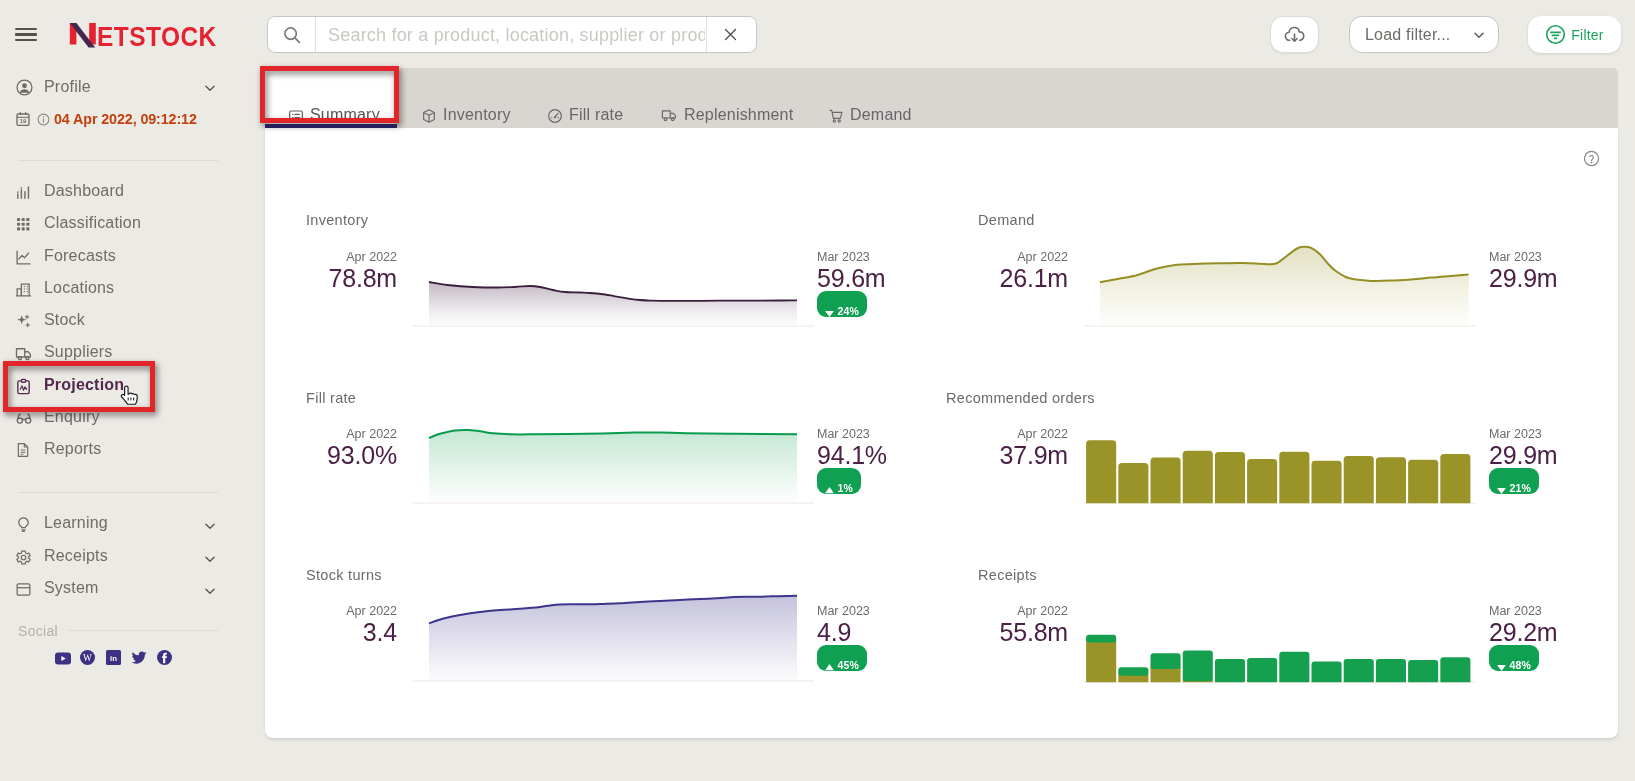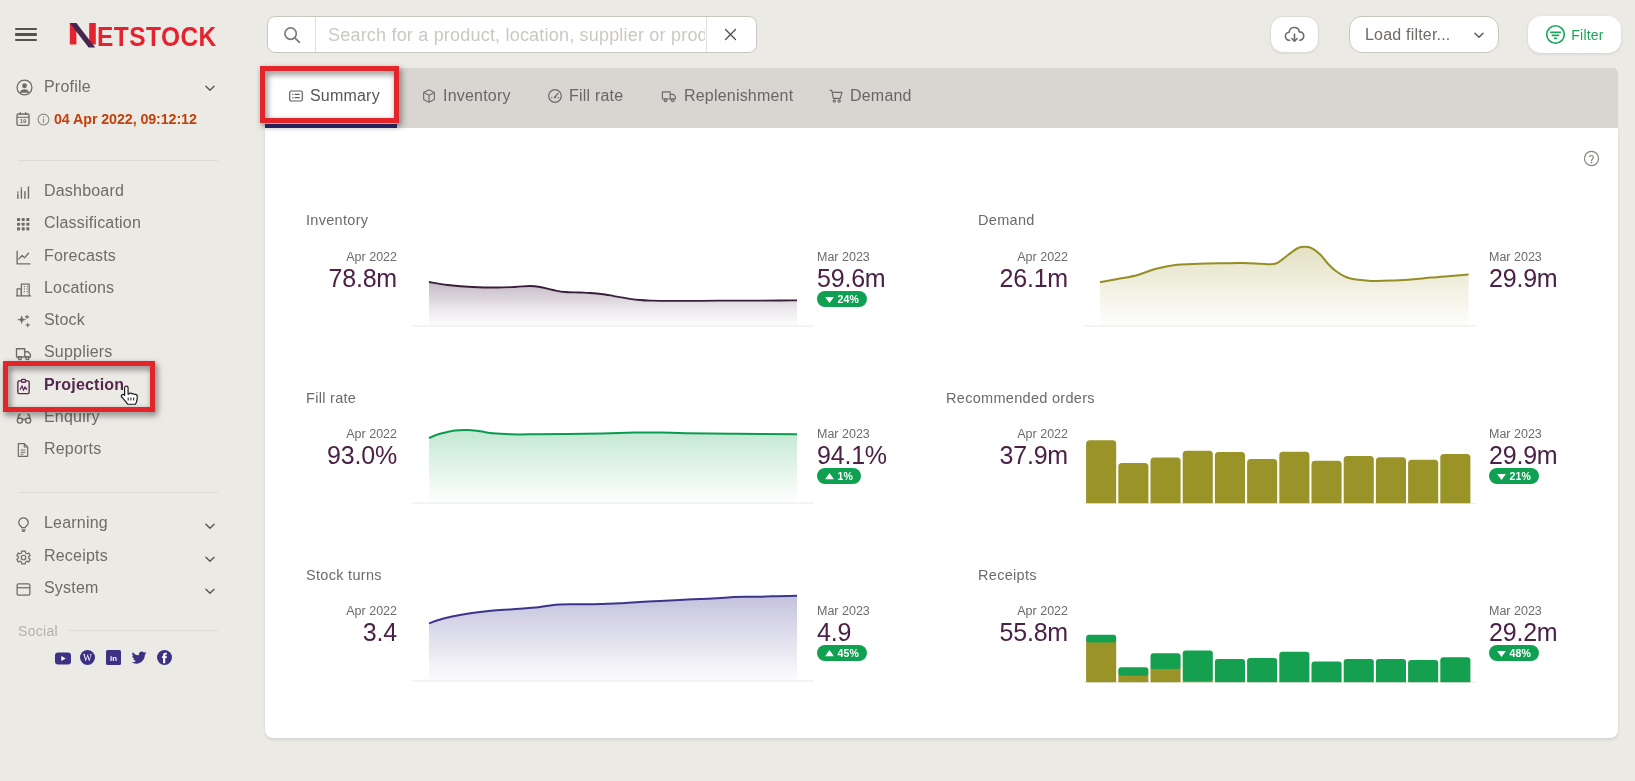--- a/index.html
+++ b/index.html
@@ -3,22 +3,22 @@
 <style>
 * {margin:0;padding:0;box-sizing:border-box}
 html,body {width:1635px;height:781px;overflow:hidden}
 body {font-family:"Liberation Sans",sans-serif;background:#eceae5;position:relative}
 .abs {position:absolute}
 .nav-tx {font-size:16px;color:#6f6c68;letter-spacing:.2px}
 .nav-ic svg {display:block}
 .ctitle {font-size:14.5px;color:#6b6b6b;letter-spacing:.3px}
 .clab {font-size:12.5px;color:#6b6b6b}
 .cval {font-size:25px;color:#4b2145;letter-spacing:-.2px}
-.pill {height:16px;background:#0fa151;border-radius:9px;color:#fff;font-size:10.5px;font-weight:bold;display:flex;align-items:center;padding:0 7.5px 0 7.5px;letter-spacing:.2px}
-.tab {position:absolute;top:68px;height:56px;display:flex;align-items:center;gap:6px;font-size:16px;color:#67666a;letter-spacing:.2px}
+.pill {height:26px;background:#0fa151;border-radius:9px;color:#fff;font-size:10.5px;font-weight:bold;display:flex;align-items:flex-end;padding:0 7.5px 0 7.5px;letter-spacing:.2px}
+.tab {position:absolute;top:68px;height:56px;display:flex;align-items:flex-end;gap:6px;font-size:16px;color:#67666a;letter-spacing:.2px}
 .tab svg {display:block}
 .btn {position:absolute;background:#fff;border-radius:13px;display:flex;align-items:center;justify-content:center}
 </style></head>
 <body>
 
 <div class="abs" style="left:15px;top:27.5px;width:22px;height:14px">
 <div style="height:2.5px;background:#55524e;border-radius:1px"></div>
 <div style="height:2.5px;background:#55524e;border-radius:1px;margin-top:3.2px"></div>
 <div style="height:2.5px;background:#55524e;border-radius:1px;margin-top:3.2px"></div>
 </div>

